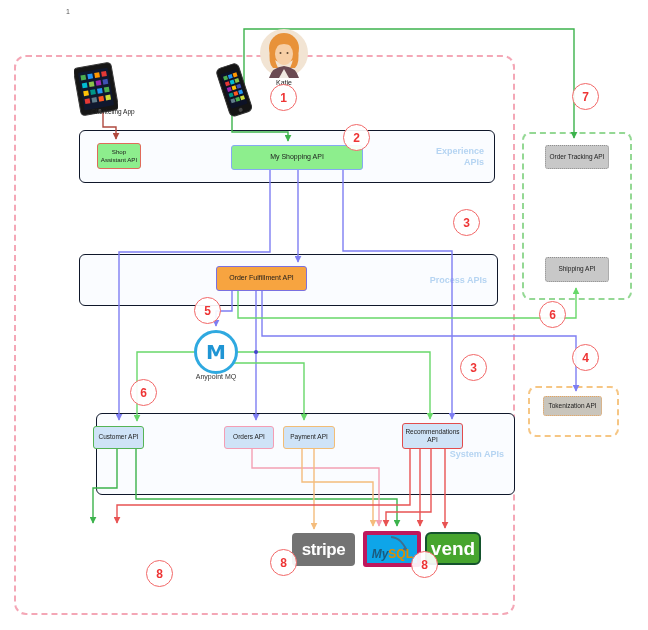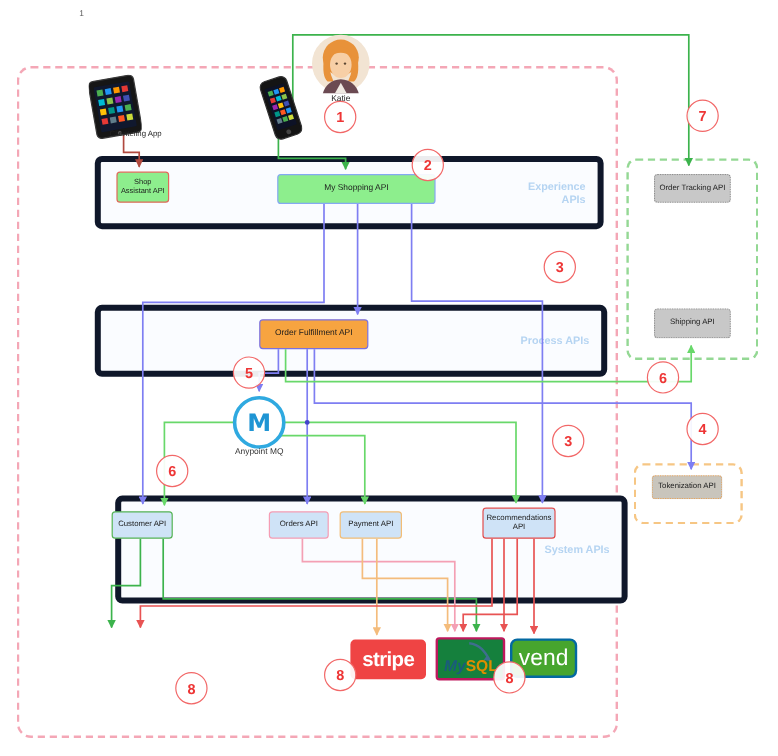--- a/index.html
+++ b/index.html
@@ -7,21 +7,21 @@
          font-family:"Liberation Sans",sans-serif;overflow:hidden;}
   .abs{position:absolute;}
 
   
   .zone{position:absolute;border-radius:12px;}
   .zone-pink{border:2px dashed #f4a7b6;}
   .zone-green{border:2px dashed #94d894;border-radius:8px;}
   .zone-orange{border:2px dashed #f6c684;border-radius:8px;}
 
   
-  .band{position:absolute;background:#fafcff;border:5px solid #0f172a;border-radius:6px;
+  .band{position:absolute;background:#fafcff;border:1px solid #0f172a;border-radius:6px;
         display:flex;align-items:center;justify-content:flex-end;}
   .band-label{color:#b5d4f2;font-weight:bold;font-size:9px;text-align:right;
               padding-right:10px;line-height:1.2;width:70px;}
 
   
   .node{position:absolute;display:flex;align-items:center;justify-content:center;
         text-align:center;font-size:6.5px;color:#1c1c1c;line-height:1.25;
         border-radius:3px;box-sizing:border-box;padding:1px 2px;}
   .n-green{background:#8dee8d;}
   .n-shop{border:1.5px solid #e06a5a;font-size:6.2px;}
@@ -45,24 +45,24 @@
       border:3px solid #2fa9e0;color:#1f95d4;font-weight:bold;font-size:20px;
       display:flex;align-items:center;justify-content:center;font-family:"DejaVu Sans",sans-serif;}
   .mq-label{position:absolute;font-size:7px;color:#333;text-align:center;width:60px;}
 
   .small-label{position:absolute;font-size:6.5px;color:#222;text-align:center;}
   .corner-mark{position:absolute;font-size:7px;color:#555;}
 
   
   .logo-box{position:absolute;box-sizing:border-box;display:flex;align-items:center;justify-content:center;}
   .sf-box{background:#fff;border:1px solid #9a9a9a;border-radius:5px;}
-  .stripe-box{background:#ef4444;border-radius:4px;color:#fff;font-weight:bold;font-size:17px;letter-spacing:-0.5px;}
-  .mysql-box{background:#15803d;border:2px solid #be185d;border-radius:3px;}
-  .vend-box{background:#47a52e;border:2px solid #0369a1;border-radius:6px;color:#fff;
-            font-weight:normal;font-size:19px;}
+  .stripe-box{background:#737373;border-radius:4px;color:#fff;font-weight:bold;font-size:17px;letter-spacing:-0.5px;}
+  .mysql-box{background:#0ea5e9;border:4px solid #be185d;border-radius:3px;}
+  .vend-box{background:#47a52e;border:2px solid #14532d;border-radius:6px;color:#fff;
+            font-weight:bold;font-size:19px;}
 
   svg.wires{position:absolute;left:0;top:0;pointer-events:none;}
   .device{position:absolute;}
 </style>
 </head>
 <body>
 
 <div class="stage">
 
   <div class="corner-mark" style="left:66px;top:8px;">1</div>

